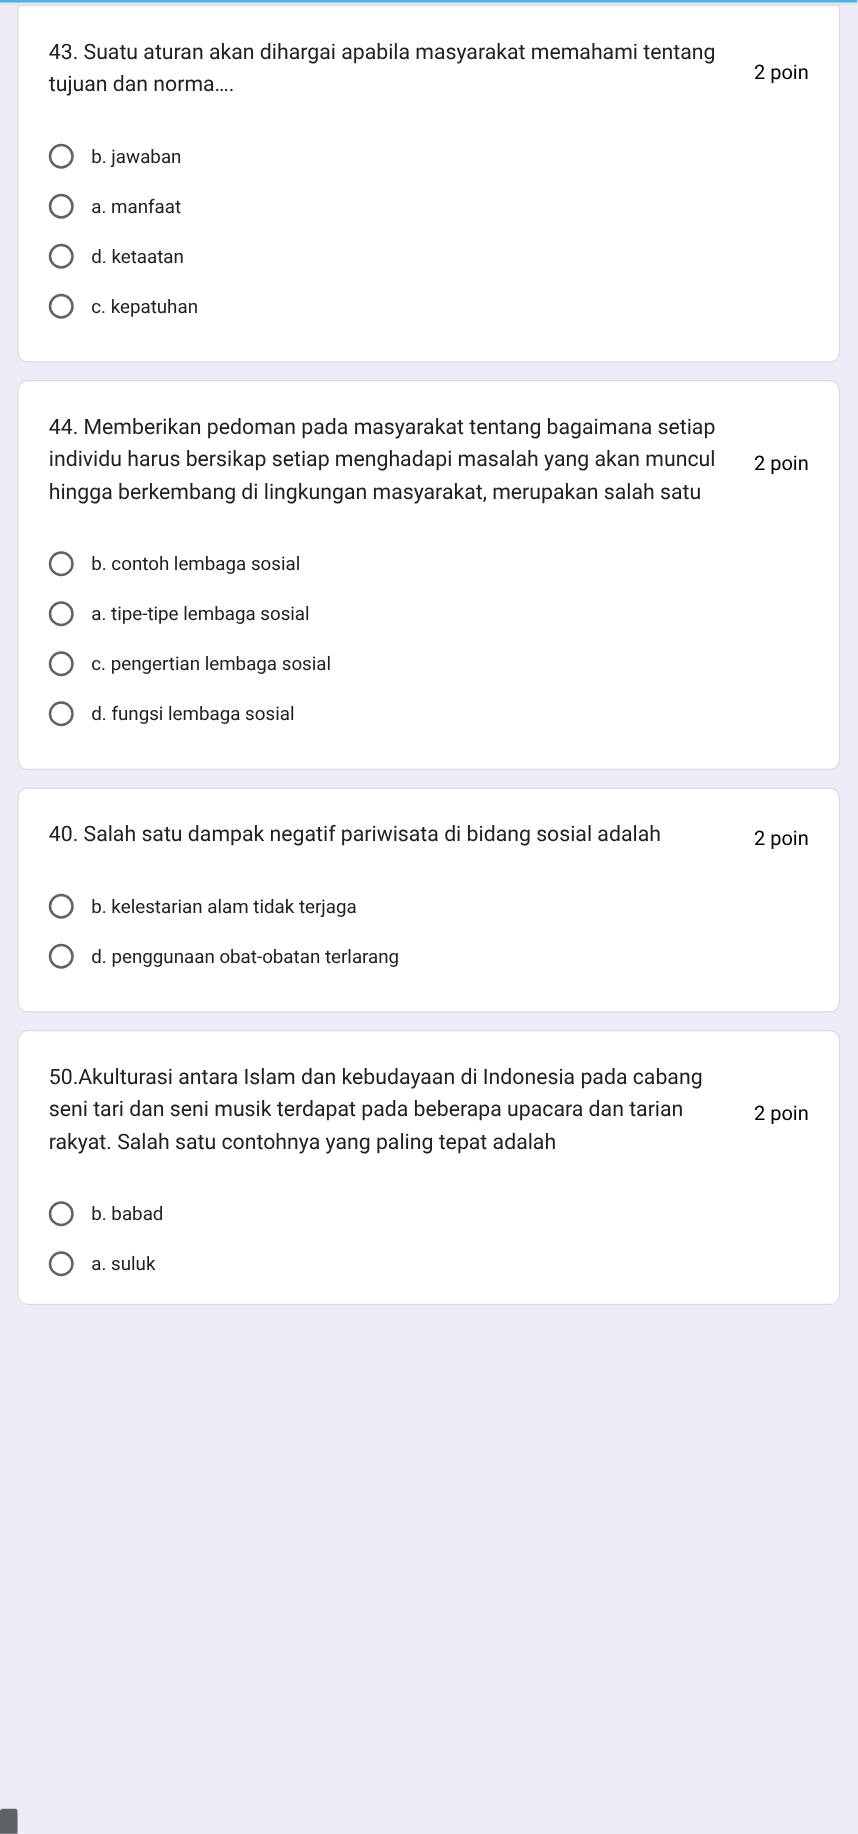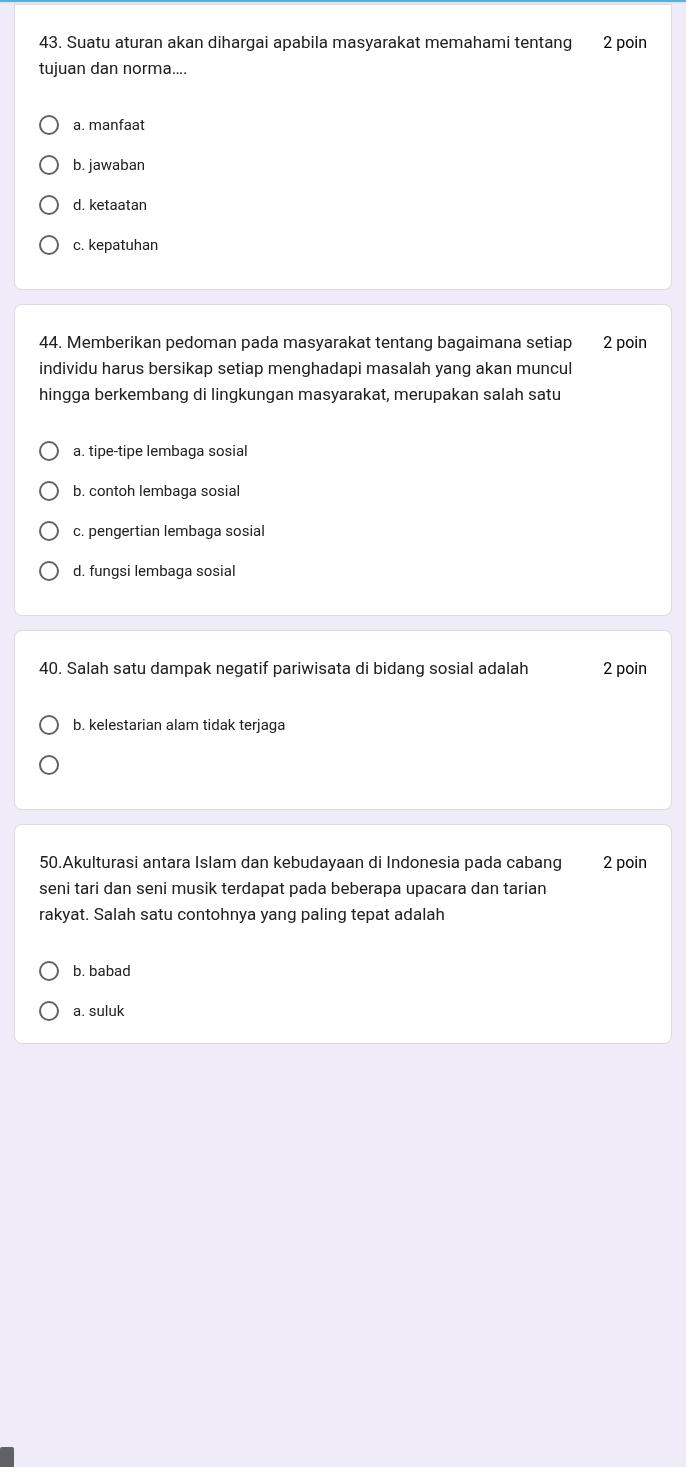--- a/index.html
+++ b/index.html
@@ -21,21 +21,21 @@
   .card {
     background: #fff;
     border: 1px solid #dadce0;
     border-radius: 8px;
     margin-bottom: 14px;
     padding: 24px 24px 24px 24px;
   }
   .card.first { border-top-left-radius: 0; border-top-right-radius: 0; margin-top:0; }
   .qhead {
     display: flex;
-    align-items: flex-start;
+    align-items: center;
     gap: 28px;
     margin-bottom: 24px;
   }
   .qtext {
     flex: 1;
     font-size: 17px;
     line-height: 26px;
     color: #202124;
     font-weight: 400;
   }
@@ -80,48 +80,48 @@
 <div class="topbar"></div>
 <div class="container">
 
   <div class="card first">
     <div class="qhead">
       <div class="qtext">43. Suatu aturan akan dihargai apabila masyarakat memahami tentang tujuan dan norma….</div>
       <div class="points">2 poin</div>
     </div>
     <div class="option">
       <span class="radio"></span>
-      <span class="option-label">a. manfaat</span>
+      <span class="option-label">b. jawaban</span>
     </div>
     <div class="option">
       <span class="radio"></span>
-      <span class="option-label">b. jawaban</span>
+      <span class="option-label">a. manfaat</span>
     </div>
     <div class="option">
       <span class="radio"></span>
       <span class="option-label">d. ketaatan</span>
     </div>
     <div class="option">
       <span class="radio"></span>
       <span class="option-label">c. kepatuhan</span>
     </div>
   </div>
 
   <div class="card">
     <div class="qhead">
       <div class="qtext">44. Memberikan pedoman pada masyarakat tentang bagaimana setiap individu harus bersikap setiap menghadapi masalah yang akan muncul hingga berkembang di lingkungan masyarakat, merupakan salah satu</div>
       <div class="points">2 poin</div>
     </div>
     <div class="option">
       <span class="radio"></span>
-      <span class="option-label">a. tipe-tipe lembaga sosial</span>
+      <span class="option-label">b. contoh lembaga sosial</span>
     </div>
     <div class="option">
       <span class="radio"></span>
-      <span class="option-label">b. contoh lembaga sosial</span>
+      <span class="option-label">a. tipe-tipe lembaga sosial</span>
     </div>
     <div class="option">
       <span class="radio"></span>
       <span class="option-label">c. pengertian lembaga sosial</span>
     </div>
     <div class="option">
       <span class="radio"></span>
       <span class="option-label">d. fungsi lembaga sosial</span>
     </div>
   </div>
@@ -130,20 +130,21 @@
     <div class="qhead">
       <div class="qtext">40. Salah satu dampak negatif pariwisata di bidang sosial adalah</div>
       <div class="points">2 poin</div>
     </div>
     <div class="option">
       <span class="radio"></span>
       <span class="option-label">b. kelestarian alam tidak terjaga</span>
     </div>
     <div class="option">
       <span class="radio"></span>
+      <span class="option-label">d. penggunaan obat-obatan terlarang</span>
     </div>
   </div>
 
   <div class="card" style="margin-bottom:16px; padding-bottom:12px;">
     <div class="qhead">
       <div class="qtext">50.Akulturasi antara Islam dan kebudayaan di Indonesia pada cabang seni tari dan seni musik terdapat pada beberapa upacara dan tarian rakyat. Salah satu contohnya yang paling tepat adalah</div>
       <div class="points">2 poin</div>
     </div>
     <div class="option">
       <span class="radio"></span>

